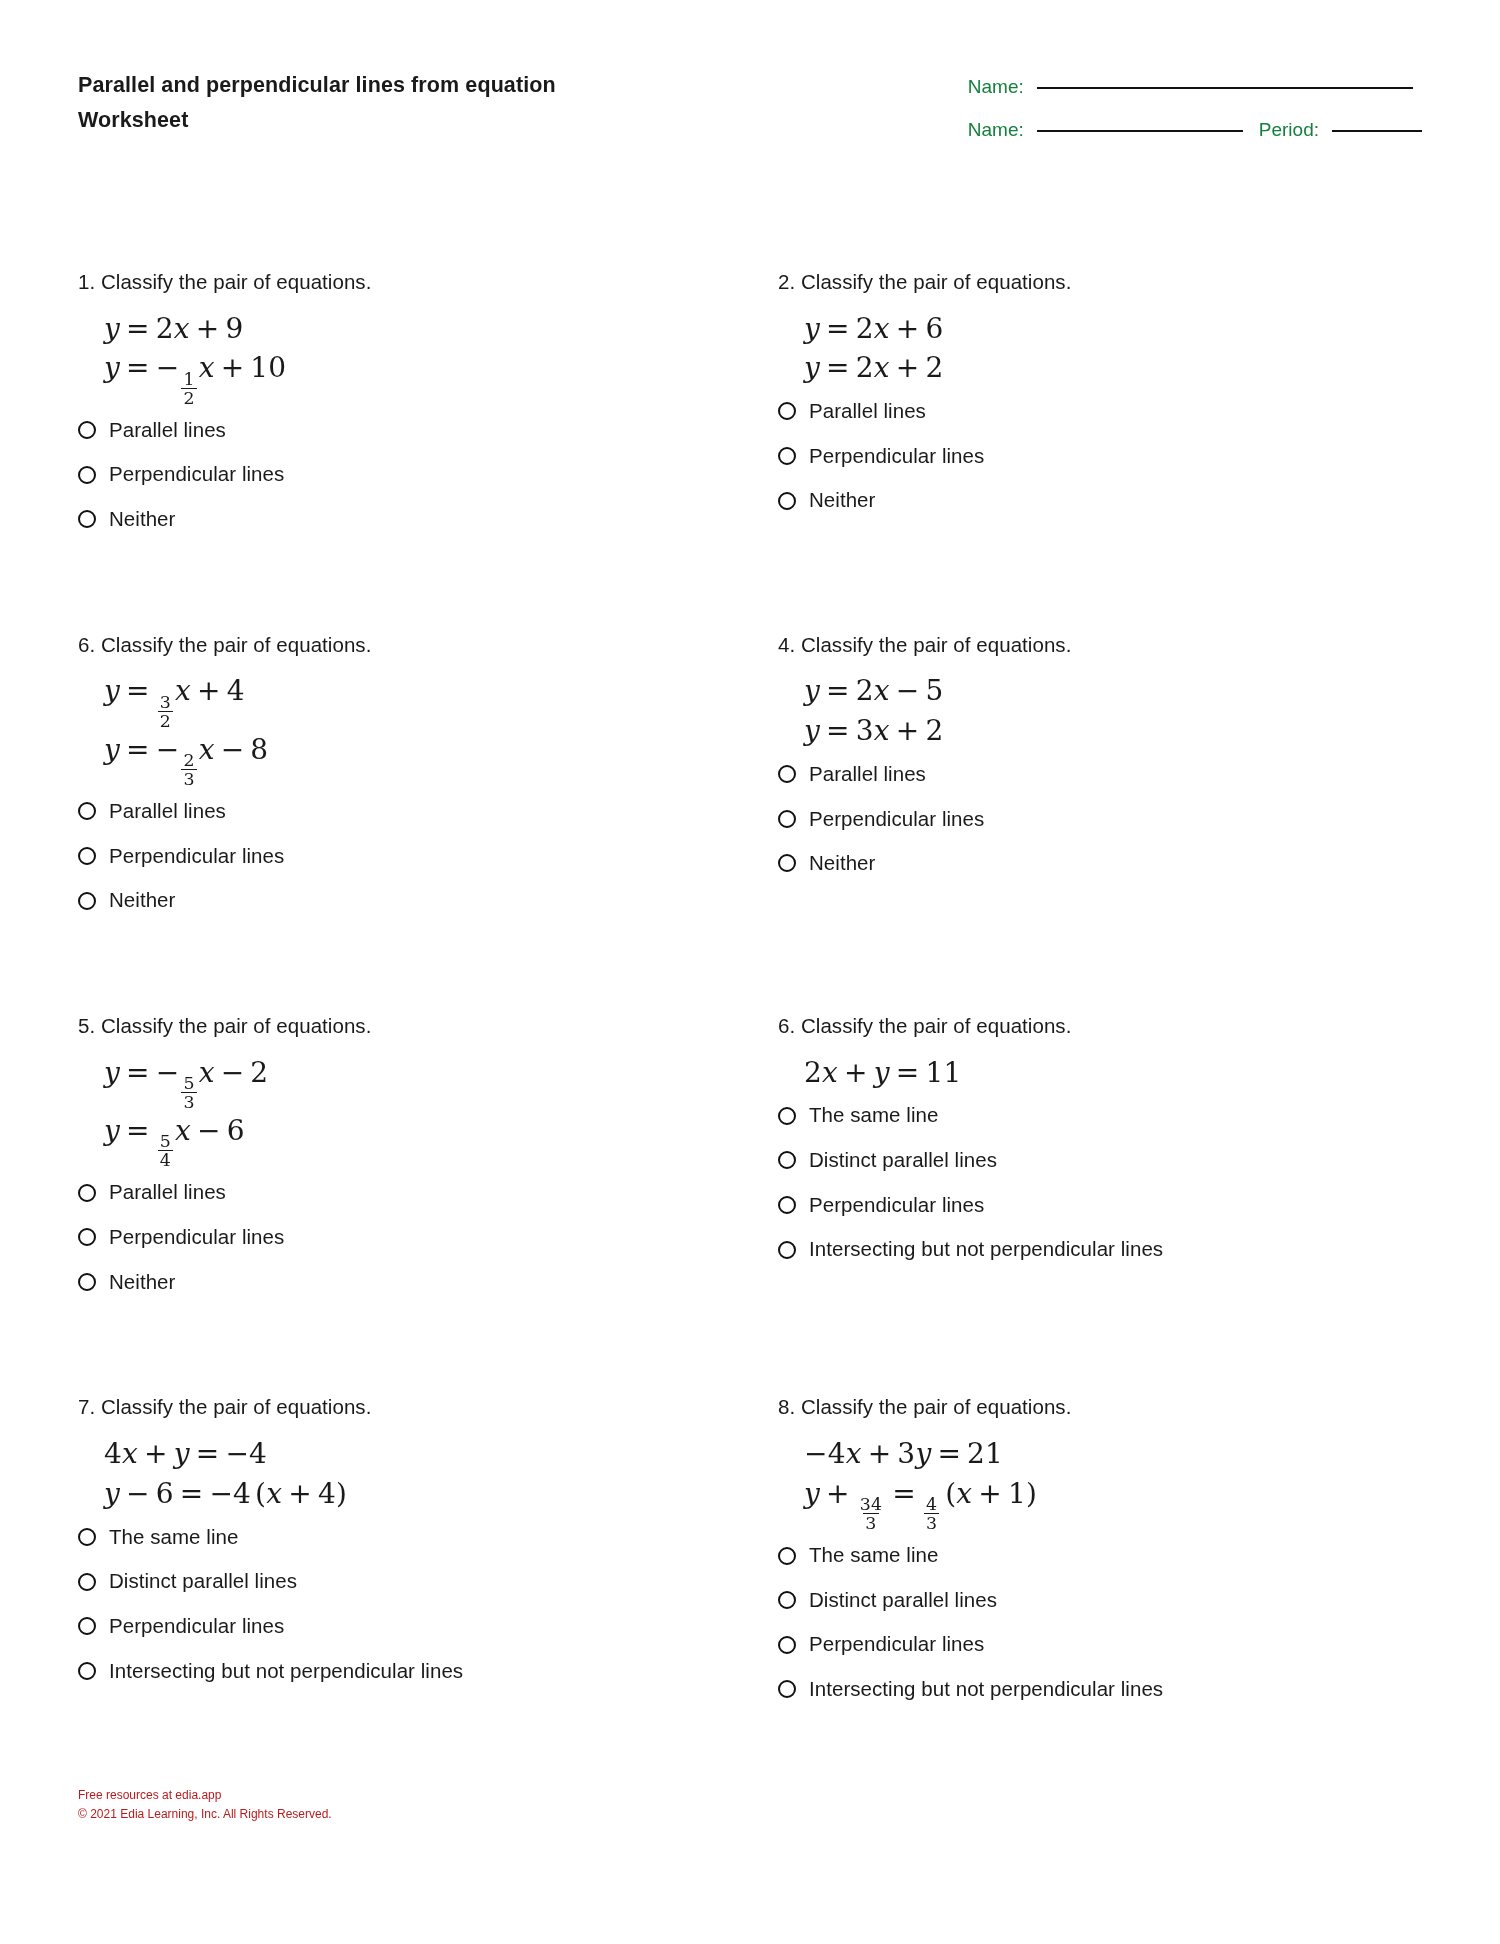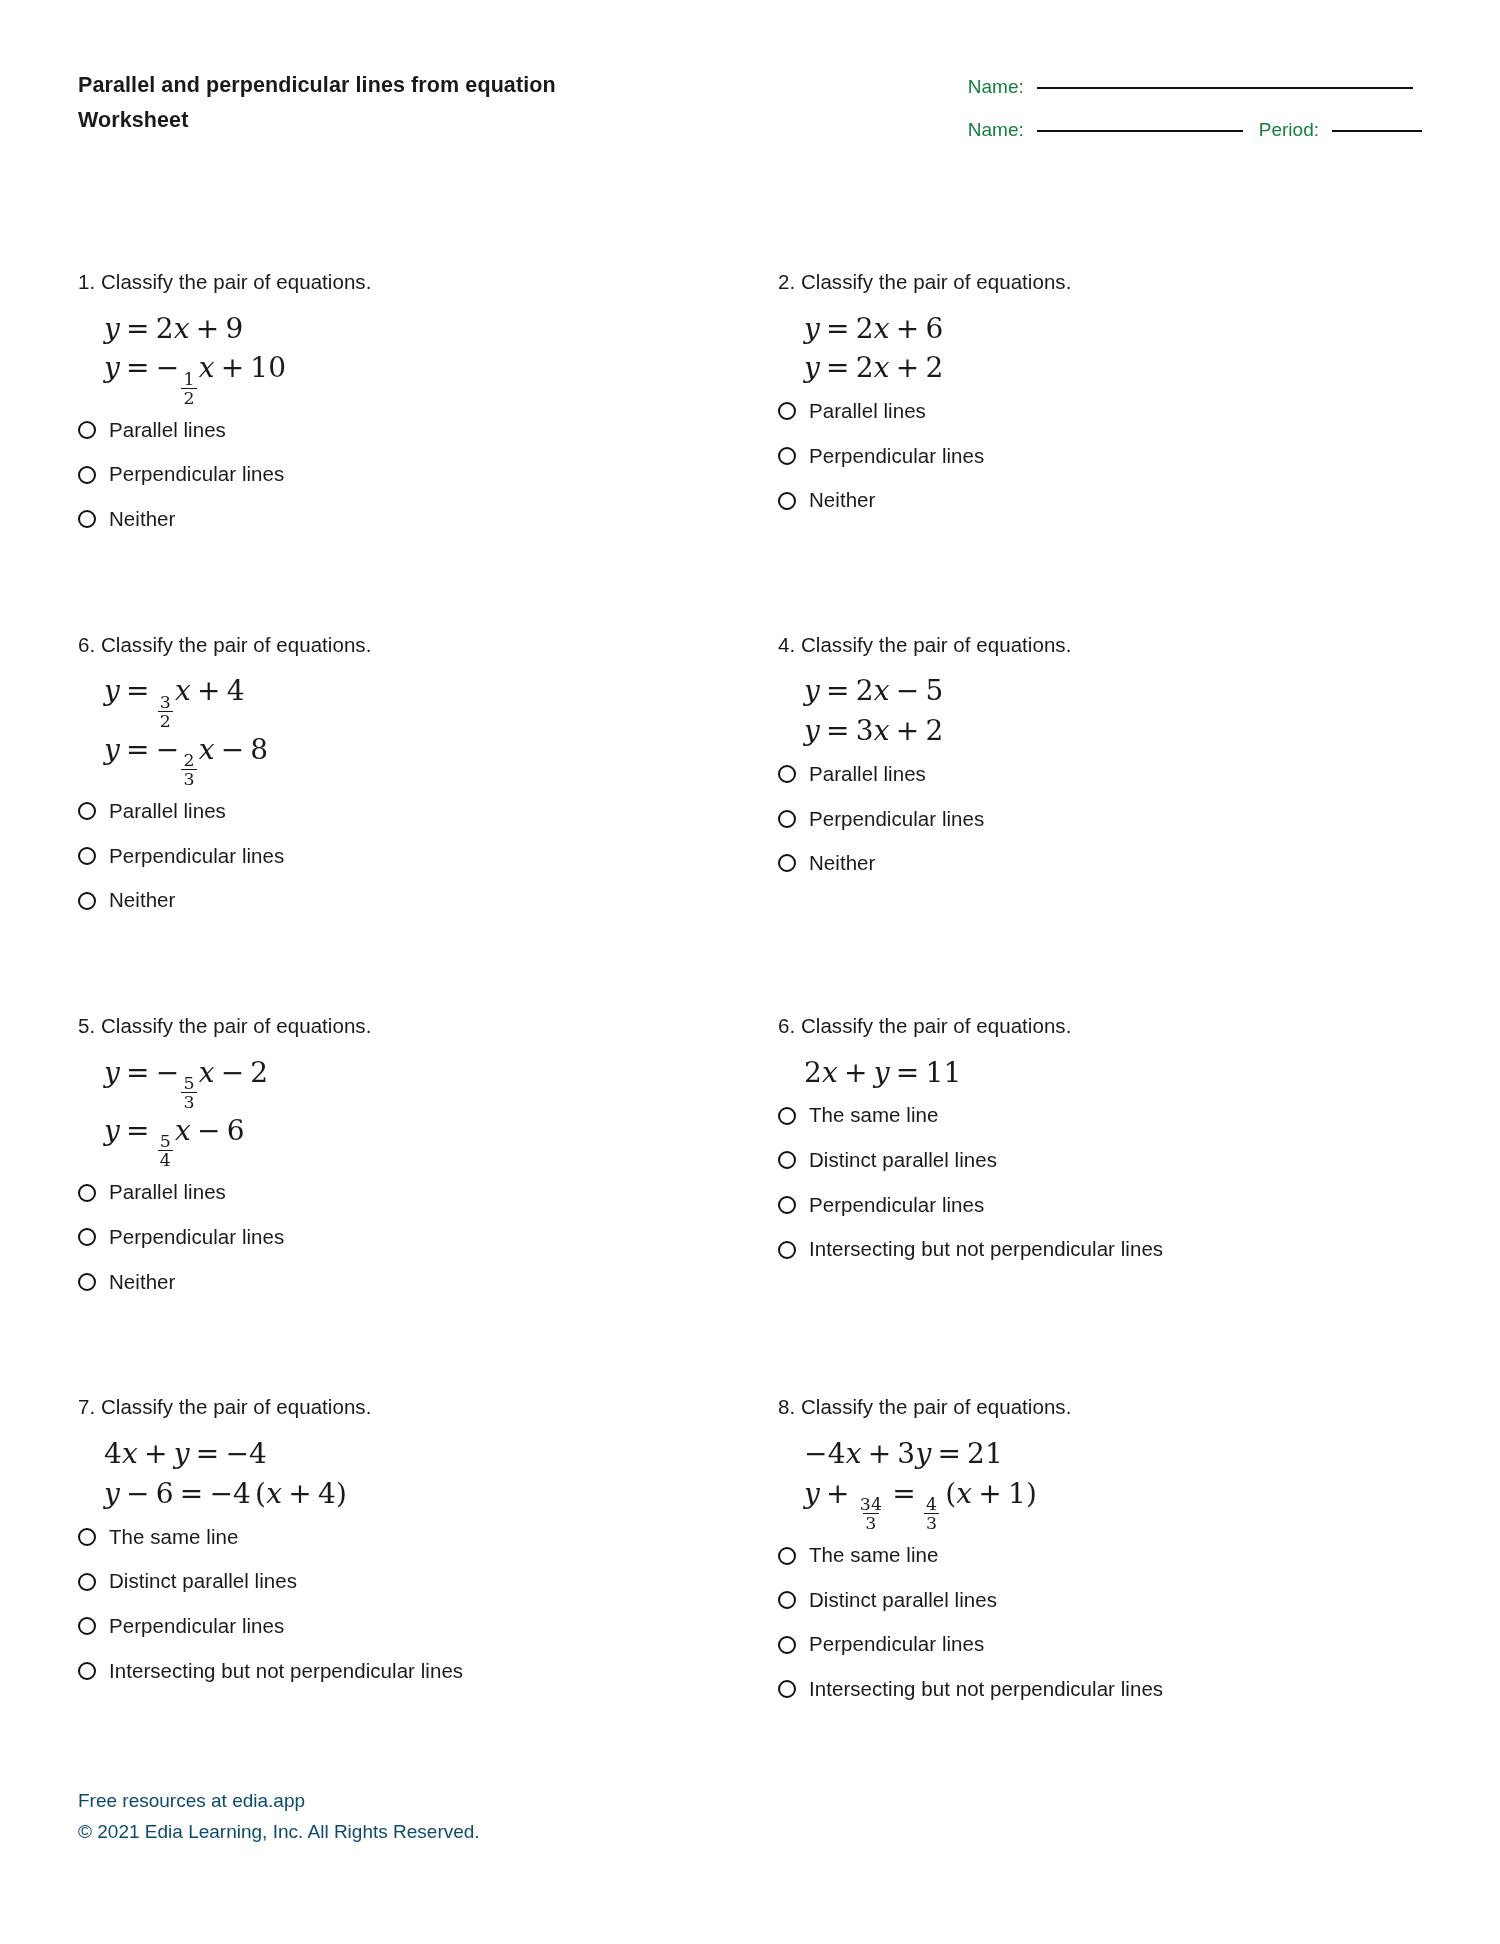--- a/index.html
+++ b/index.html
@@ -127,23 +127,23 @@
   .opt-label { letter-spacing: 0.05px; }
 
   
   .row-gap-a { height: 56px; }
 
   
   .footer {
     position: absolute;
     left: 78px;
     top: 1786px;
-    font-size: 19px;
+    font-size: 12px;
     line-height: 1.62;
-    color: #0c4a6e;
+    color: #b91c1c;
   }
   .footer div { display: block; }
 </style>
 </head>
 <body>
 
 <div class="page">
 
   <div class="header">
     <div class="title-block">

